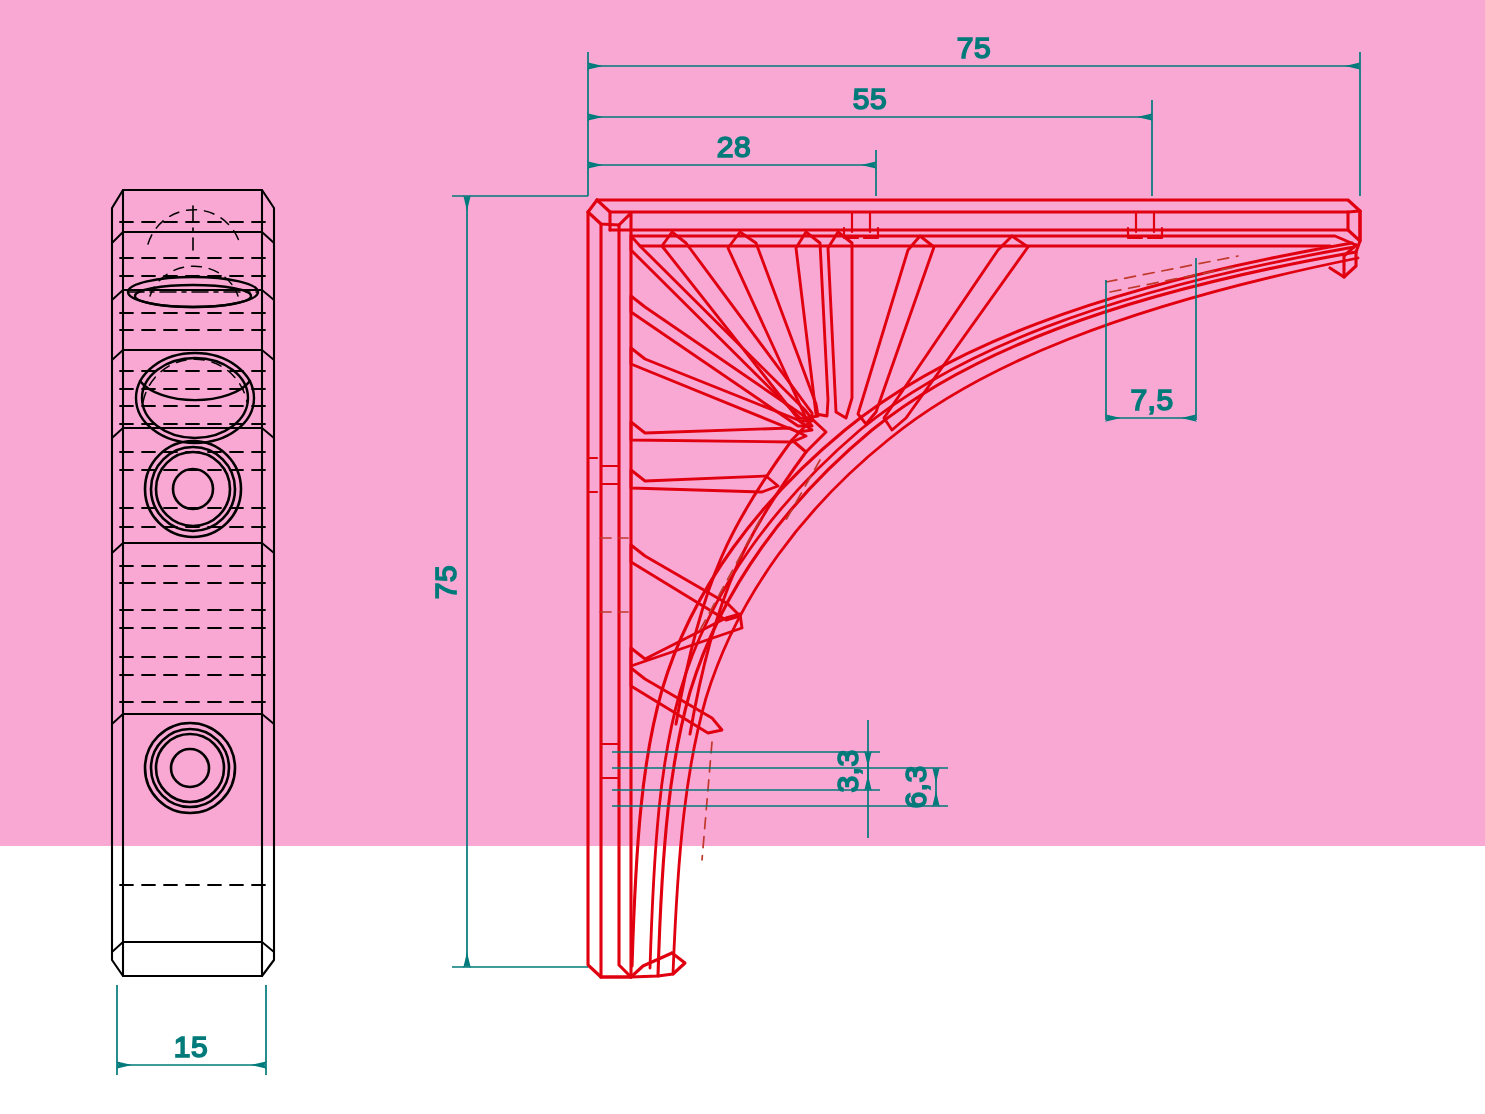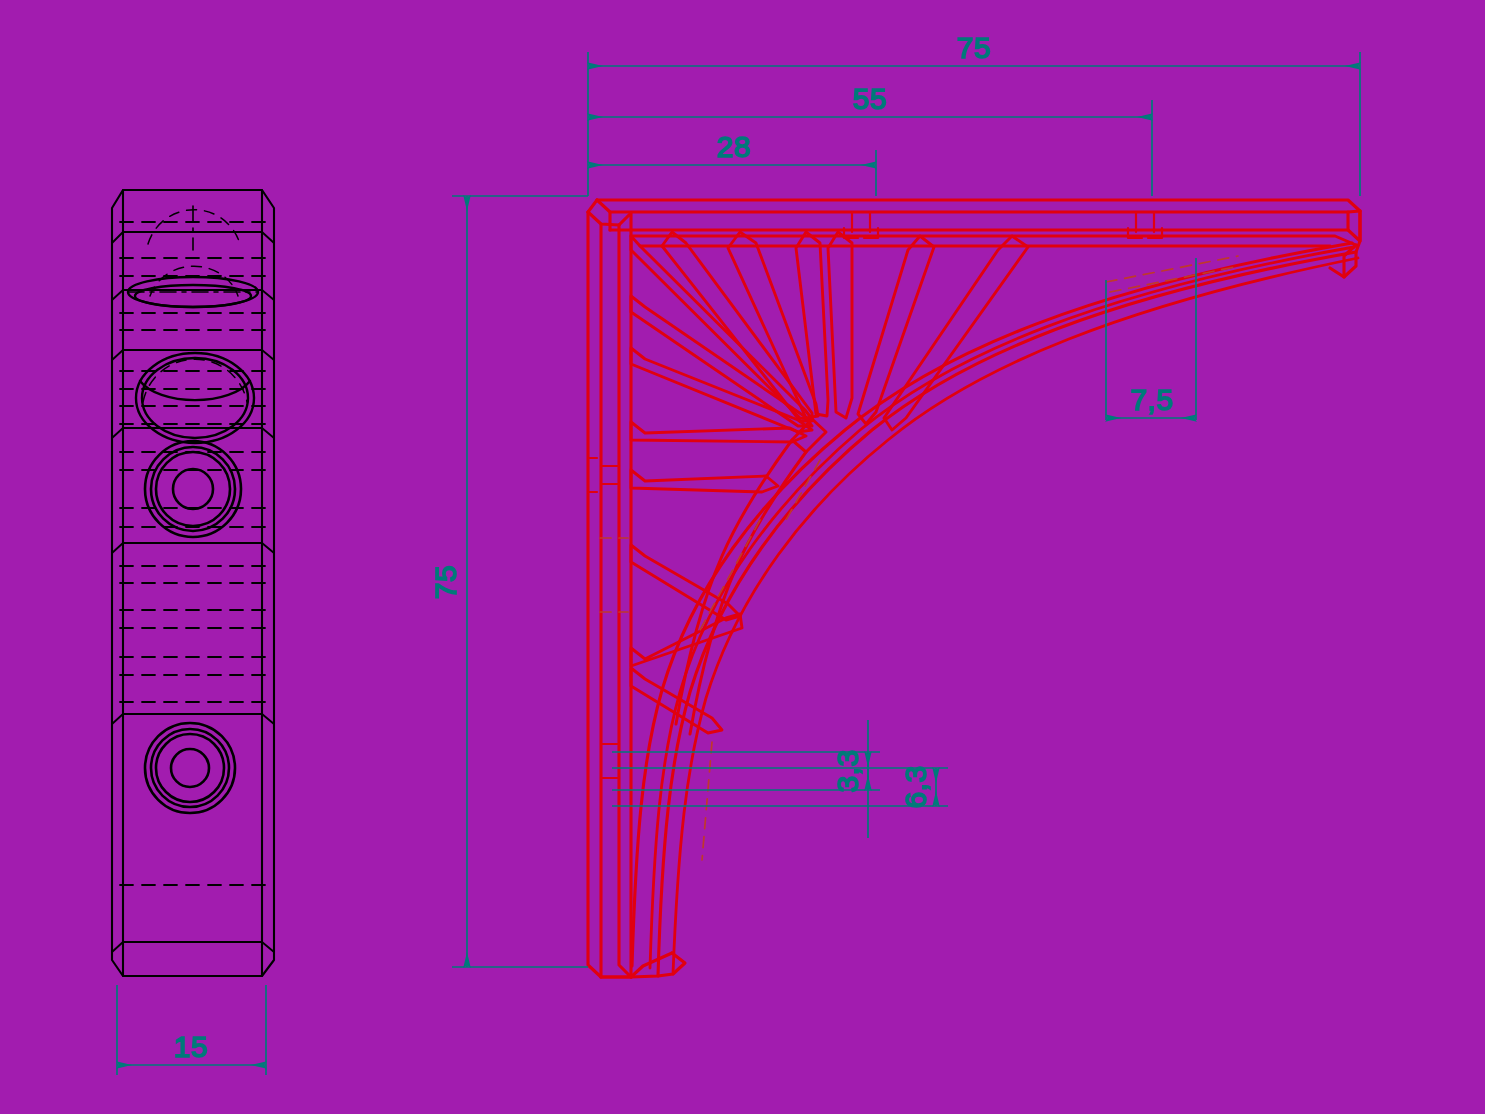--- a/index.html
+++ b/index.html
@@ -13,22 +13,22 @@
     height: 1114px;
     font-family: "Liberation Sans", sans-serif;
     overflow: hidden;
     position: relative;
   }
   #drawing-sheet {
     position: absolute;
     left: 0;
     top: 0;
     width: 1485px;
-    height: 1114px;
-    background: #a21caf;
+    height: 846px;
+    background: #f9a8d4;
   }
   svg.cad {
     display: block;
     width: 1485px;
     height: 1114px;
   }
   .dimtext {
     font-family: "Liberation Sans", sans-serif;
     font-size: 30px;
     letter-spacing: 0.5px;

